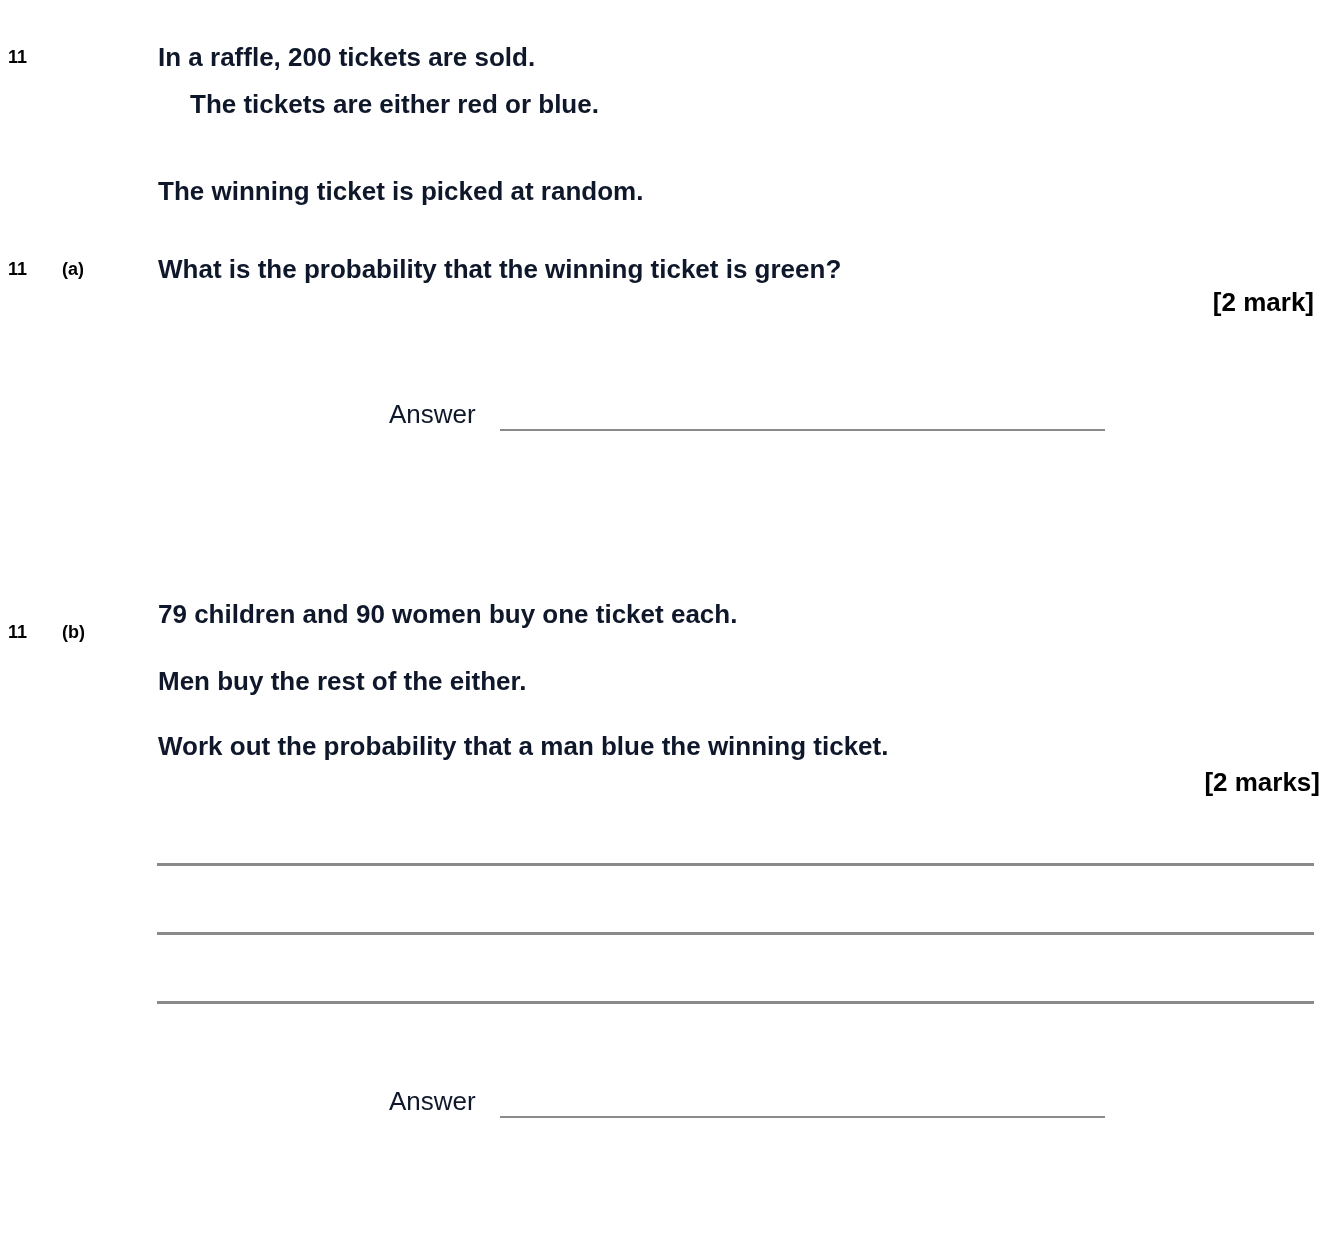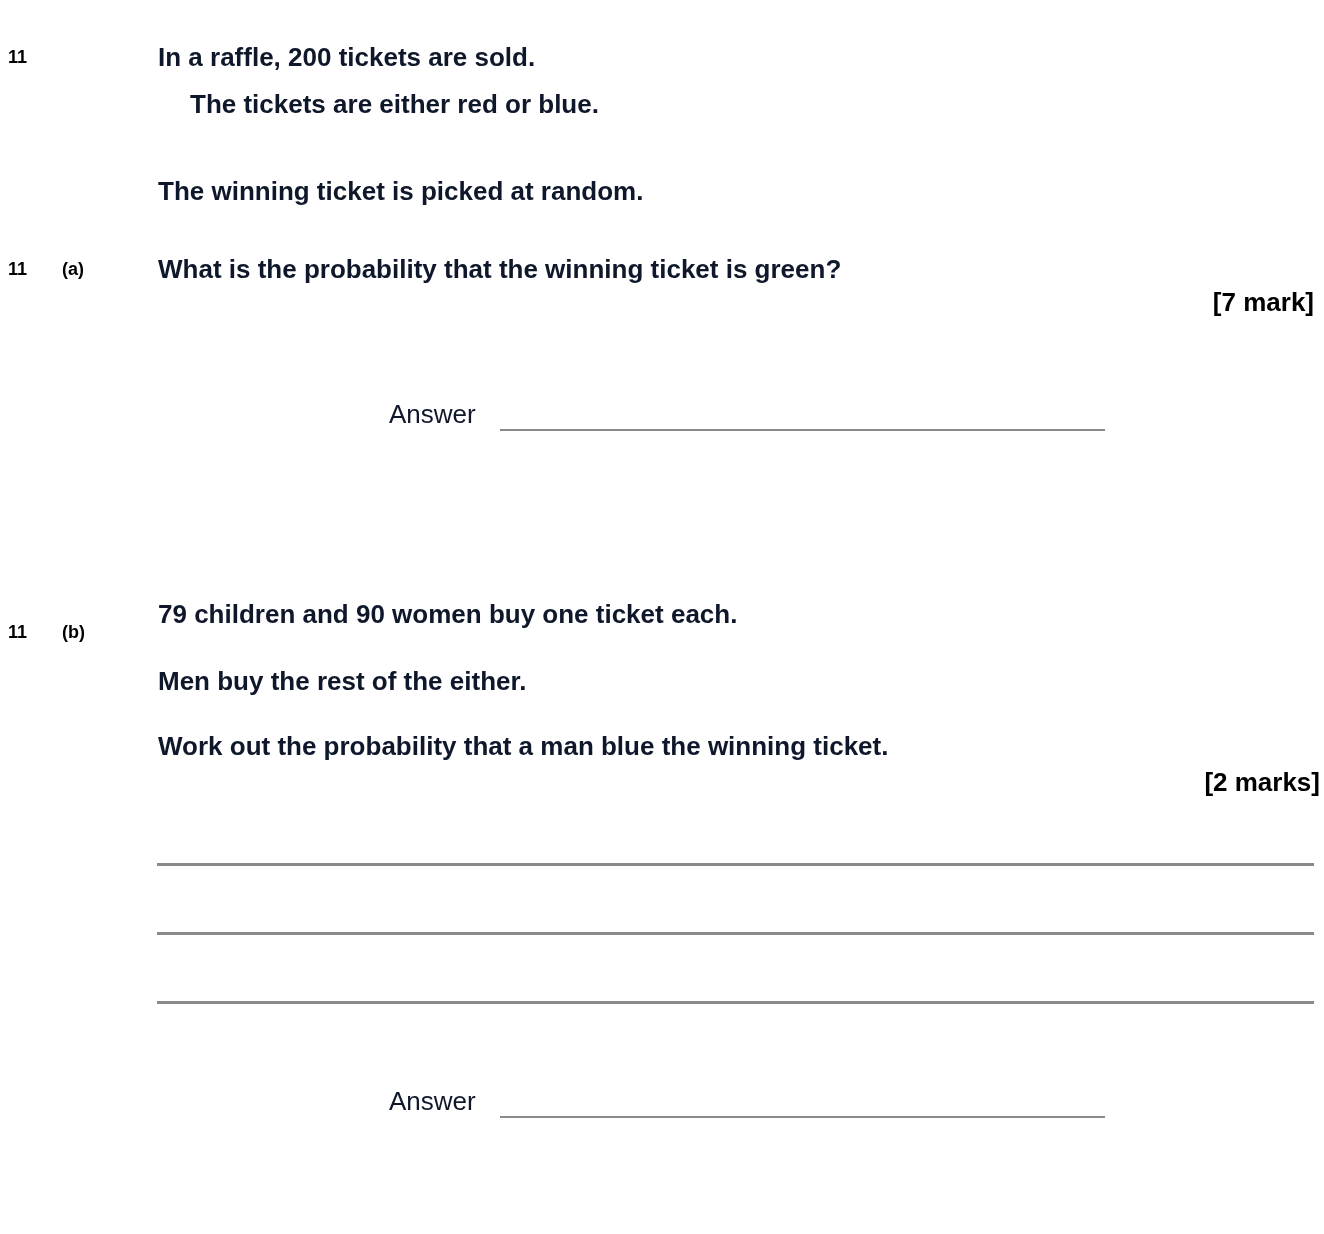--- a/index.html
+++ b/index.html
@@ -65,21 +65,21 @@
 <div class="abs body-text" style="left:158px; top:89px;margin-left:32px;">The tickets are either red or blue.</div>
 
 <div class="abs body-text" style="left:158px; top:154px;margin-top:22px;">The winning ticket is picked at random.</div>
 
 <div class="abs qnum" style="left:8px; top:254px;">11</div>
 
 <div class="abs qnum" style="left:62px; top:254px;">(a)</div>
 
 <div class="abs body-text" style="left:158px; top:254px;">What is the probability that the winning ticket is green?</div>
 
-<div class="abs marks" style="right:10px; top:287px;">[7 mark]</div>
+<div class="abs marks" style="right:10px; top:287px;">[2 mark]</div>
 
 <div class="abs answer-label" style="left:389px; top:399px;">Answer</div>
 
 <div class="answer-line" style="left:500px; top:429px; width:605px;"></div>
 
 <div class="abs qnum" style="left:8px; top:617px;">11</div>
 
 <div class="abs qnum" style="left:62px; top:617px;">(b)</div>
 
 <div class="abs body-text" style="left:158px; top:599px;">79 children and 90 women buy one ticket each.</div>

